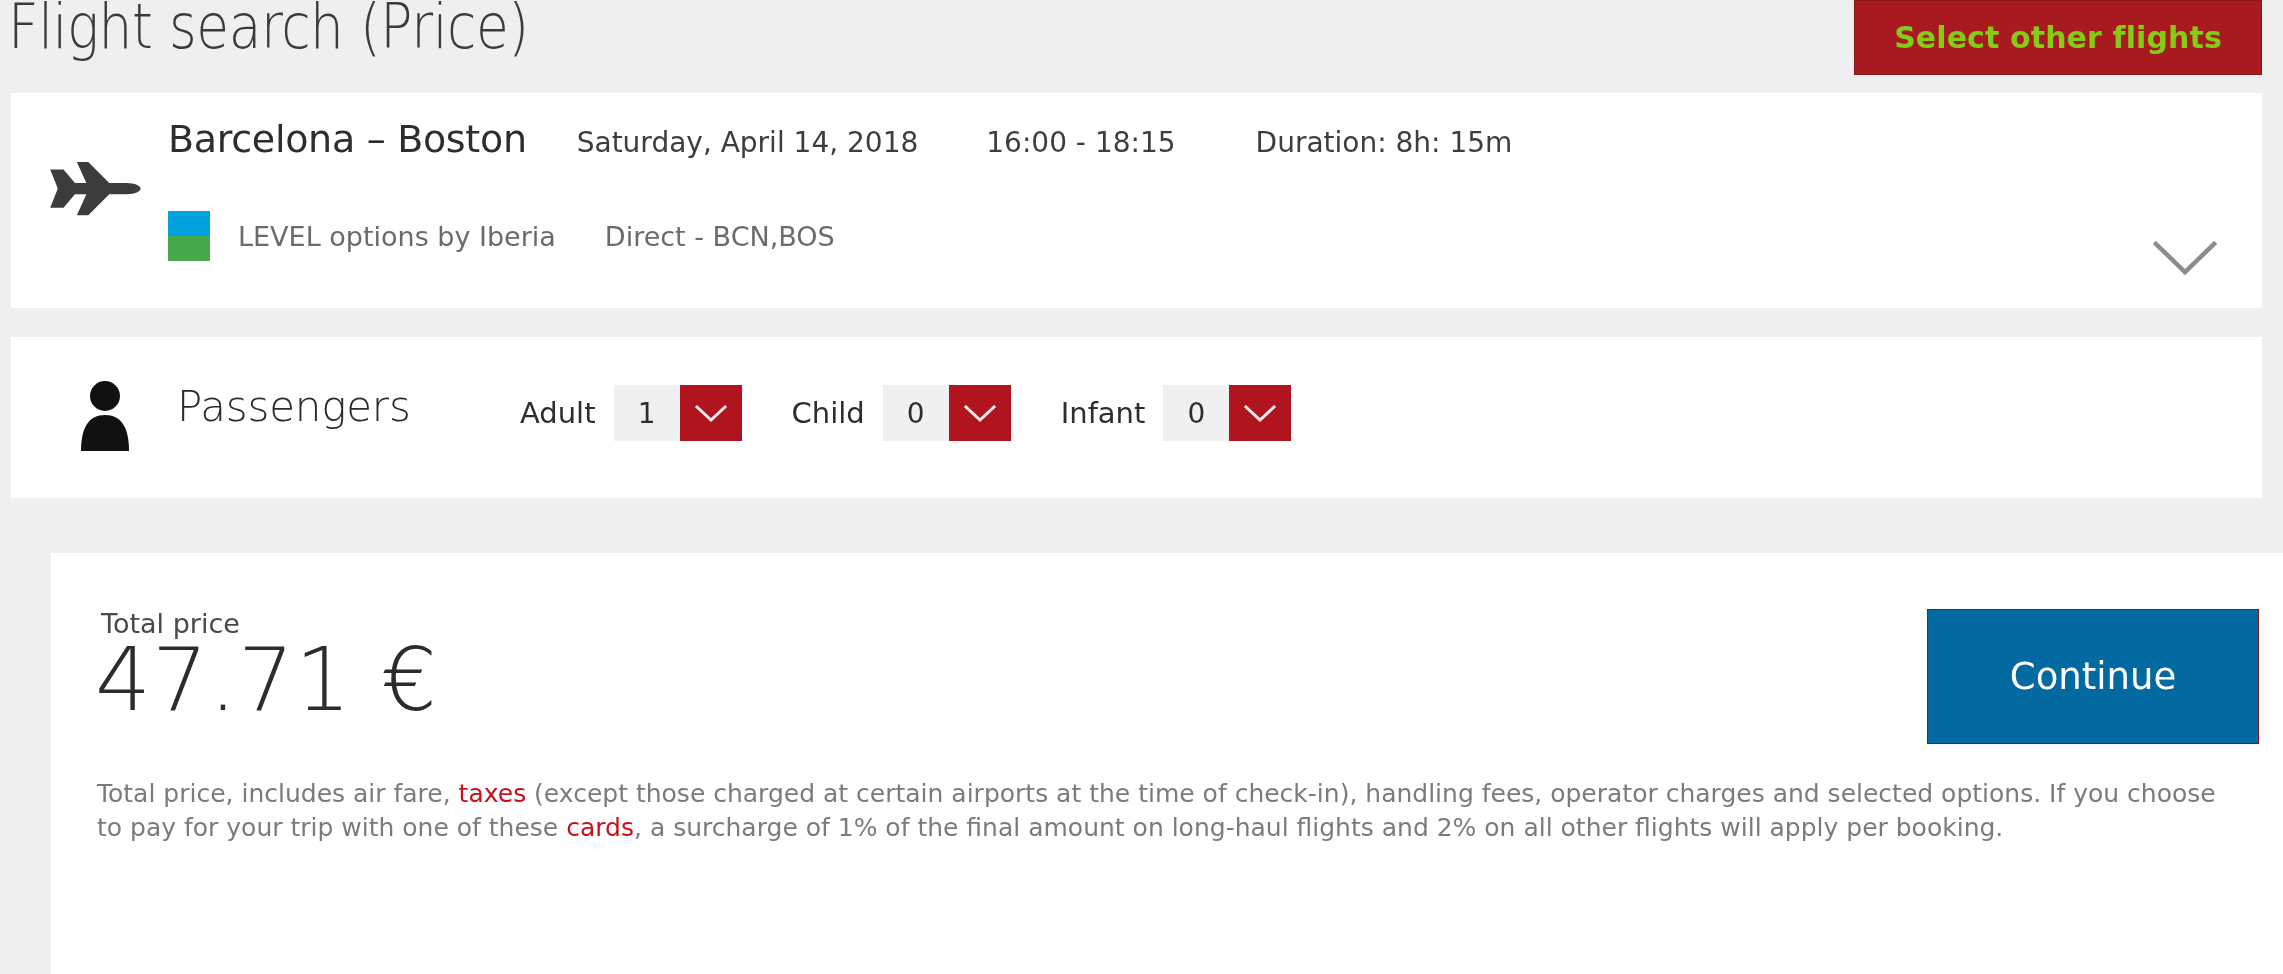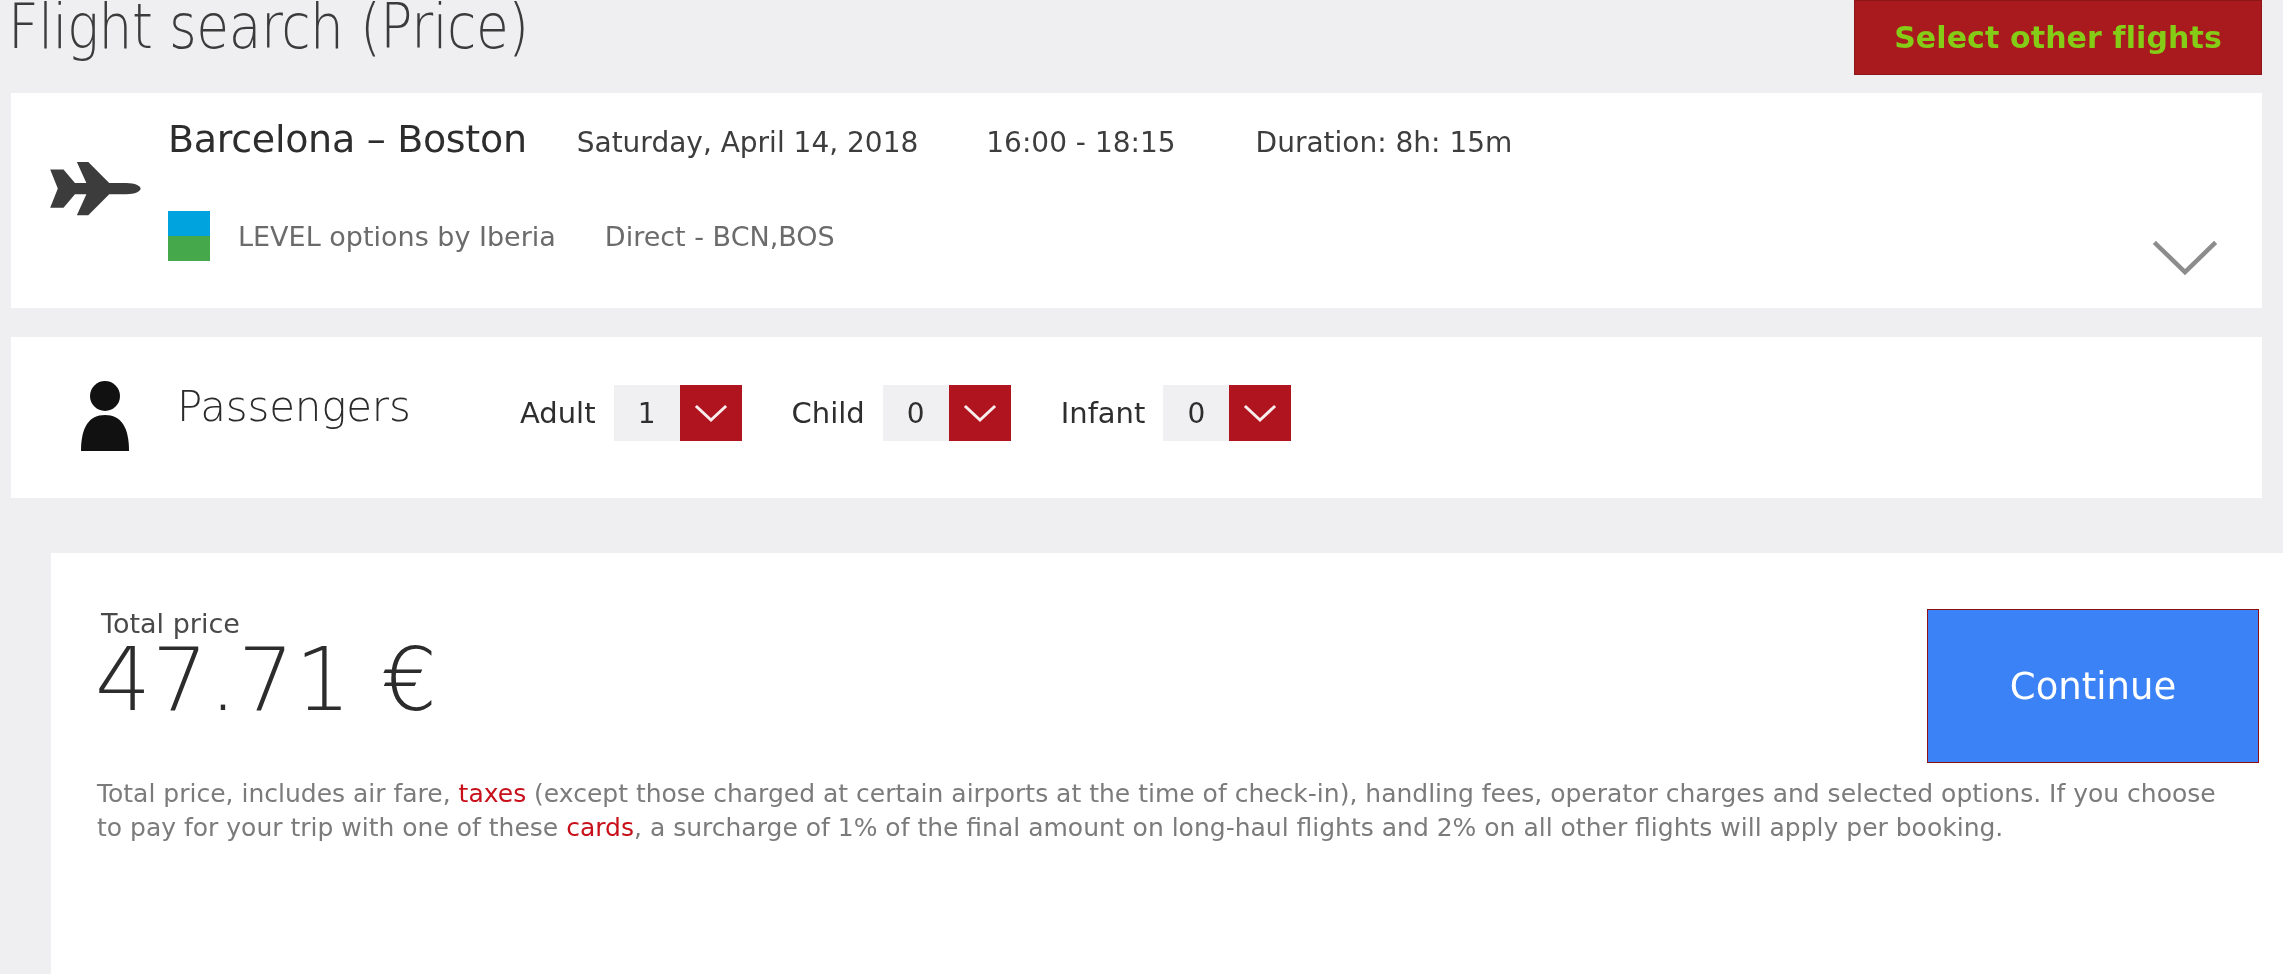--- a/index.html
+++ b/index.html
@@ -202,22 +202,22 @@
     font-size: 88px;
     font-weight: 300;
     color: #2c2c2c;
     letter-spacing: 1px;
     line-height: 1.12;
     white-space: nowrap;
   }
   .continue-button {
     position: absolute;
     left: 1876px; top: 56px;
-    width: 332px; height: 154px;
-    background: #3b82f6;
+    width: 332px; height: 135px;
+    background: #0369a1;
     border: 1px solid #8c0f14;
     color: #ffffff;
     font-size: 37px;
     font-weight: 400;
     display: flex;
     align-items: center;
     justify-content: center;
     cursor: pointer;
   }
   .disclaimer {

